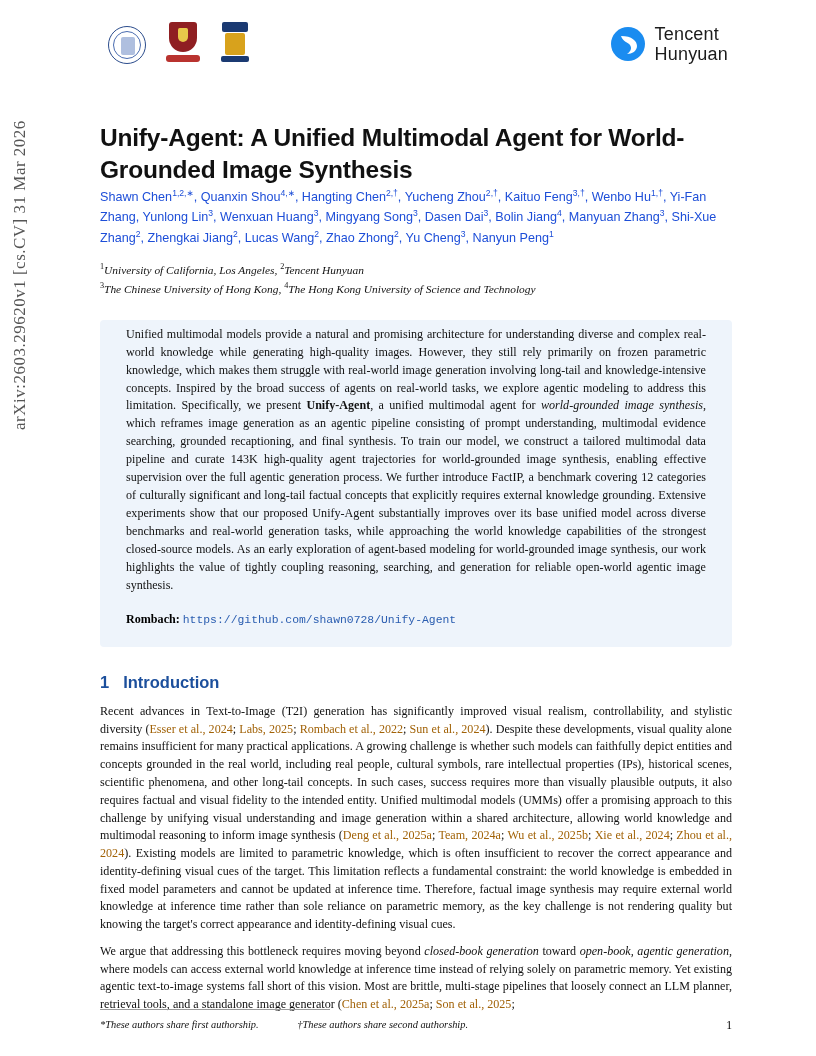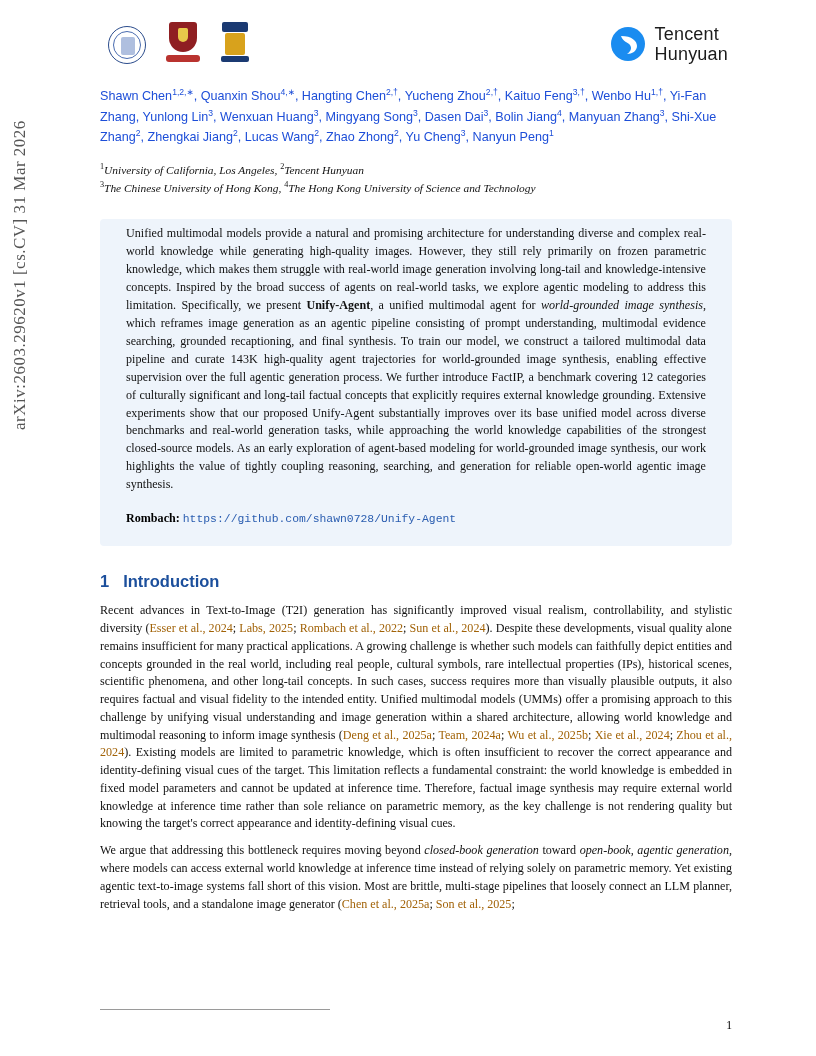--- a/index.html
+++ b/index.html
@@ -291,20 +291,21 @@
           <path d="M11 10 C22 10 27 15 27 20 C27 25 22 28 17 28 C21 25 22 22 20 19 C18 16 13 16 11 10 Z" fill="#ffffff"></path>
         </svg>
       </div>
       <div class="tencent-text">
         <div class="l1">Tencent</div>
         <div class="l2">Hunyuan</div>
       </div>
     </div>
   </div>
 
+  <h1 class="title">Unify-Agent: A Unified Multimodal Agent for World-Grounded Image Synthesis</h1>
 
   <div class="authors">Shawn Chen<sup>1,2,∗</sup>, Quanxin Shou<sup>4,∗</sup>, Hangting Chen<sup>2,†</sup>, Yucheng Zhou<sup>2,†</sup>, Kaituo Feng<sup>3,†</sup>, Wenbo Hu<sup>1,†</sup>, Yi-Fan Zhang, Yunlong Lin<sup>3</sup>, Wenxuan Huang<sup>3</sup>, Mingyang Song<sup>3</sup>, Dasen Dai<sup>3</sup>, Bolin Jiang<sup>4</sup>, Manyuan Zhang<sup>3</sup>, Shi-Xue Zhang<sup>2</sup>, Zhengkai Jiang<sup>2</sup>, Lucas Wang<sup>2</sup>, Zhao Zhong<sup>2</sup>, Yu Cheng<sup>3</sup>, Nanyun Peng<sup>1</sup></div>
   <div class="affil"><sup>1</sup>University of California, Los Angeles, <sup>2</sup>Tencent Hunyuan<br><sup>3</sup>The Chinese University of Hong Kong, <sup>4</sup>The Hong Kong University of Science and Technology</div>
 
   <div class="abstract-box">
     <p>Unified multimodal models provide a natural and promising architecture for understanding diverse and complex real-world knowledge while generating high-quality images. However, they still rely primarily on frozen parametric knowledge, which makes them struggle with real-world image generation involving long-tail and knowledge-intensive concepts. Inspired by the broad success of agents on real-world tasks, we explore agentic modeling to address this limitation. Specifically, we present <b>Unify-Agent</b>, a unified multimodal agent for <i>world-grounded image synthesis</i>, which reframes image generation as an agentic pipeline consisting of prompt understanding, multimodal evidence searching, grounded recaptioning, and final synthesis. To train our model, we construct a tailored multimodal data pipeline and curate 143K high-quality agent trajectories for world-grounded image synthesis, enabling effective supervision over the full agentic generation process. We further introduce FactIP, a benchmark covering 12 categories of culturally significant and long-tail factual concepts that explicitly requires external knowledge grounding. Extensive experiments show that our proposed Unify-Agent substantially improves over its base unified model across diverse benchmarks and real-world generation tasks, while approaching the world knowledge capabilities of the strongest closed-source models. As an early exploration of agent-based modeling for world-grounded image synthesis, our work highlights the value of tightly coupling reasoning, searching, and generation for reliable open-world agentic image synthesis.</p>
     <div class="github">
       <b>Rombach:</b>
       <a href="#">https://github.com/shawn0728/Unify-Agent</a>
     </div>
@@ -313,15 +314,19 @@
   <div class="sec-head">
     <span class="num">1</span><span>Introduction</span>
   </div>
 
   <div class="body-text">
     <p>Recent advances in Text-to-Image (T2I) generation has significantly improved visual realism, controllability, and stylistic diversity (<span class="cite">Esser et al., 2024</span>; <span class="cite">Labs, 2025</span>; <span class="cite">Rombach et al., 2022</span>; <span class="cite">Sun et al., 2024</span>). Despite these developments, visual quality alone remains insufficient for many practical applications. A growing challenge is whether such models can faithfully depict entities and concepts grounded in the real world, including real people, cultural symbols, rare intellectual properties (IPs), historical scenes, scientific phenomena, and other long-tail concepts. In such cases, success requires more than visually plausible outputs, it also requires factual and visual fidelity to the intended entity. Unified multimodal models (UMMs) offer a promising approach to this challenge by unifying visual understanding and image generation within a shared architecture, allowing world knowledge and multimodal reasoning to inform image synthesis (<span class="cite">Deng et al., 2025a</span>; <span class="cite">Team, 2024a</span>; <span class="cite">Wu et al., 2025b</span>; <span class="cite">Xie et al., 2024</span>; <span class="cite">Zhou et al., 2024</span>). Existing models are limited to parametric knowledge, which is often insufficient to recover the correct appearance and identity-defining visual cues of the target. This limitation reflects a fundamental constraint: the world knowledge is embedded in fixed model parameters and cannot be updated at inference time. Therefore, factual image synthesis may require external world knowledge at inference time rather than sole reliance on parametric memory, as the key challenge is not rendering quality but knowing the target's correct appearance and identity-defining visual cues.</p>
     <p>We argue that addressing this bottleneck requires moving beyond <i>closed-book generation</i> toward <i>open-book, agentic generation</i>, where models can access external world knowledge at inference time instead of relying solely on parametric memory. Yet existing agentic text-to-image systems fall short of this vision. Most are brittle, multi-stage pipelines that loosely connect an LLM planner, retrieval tools, and a standalone image generator (<span class="cite">Chen et al., 2025a</span>; <span class="cite">Son et al., 2025</span>;</p>
   </div>
 
   <div class="rule"></div>
+  <div class="footnotes">
+    <span class="fn1">*These authors share first authorship.</span>
+    <span class="fn2">†These authors share second authorship.</span>
+  </div>
   <div class="pageno">1</div>
 
 </div>
 
 </body></html>

